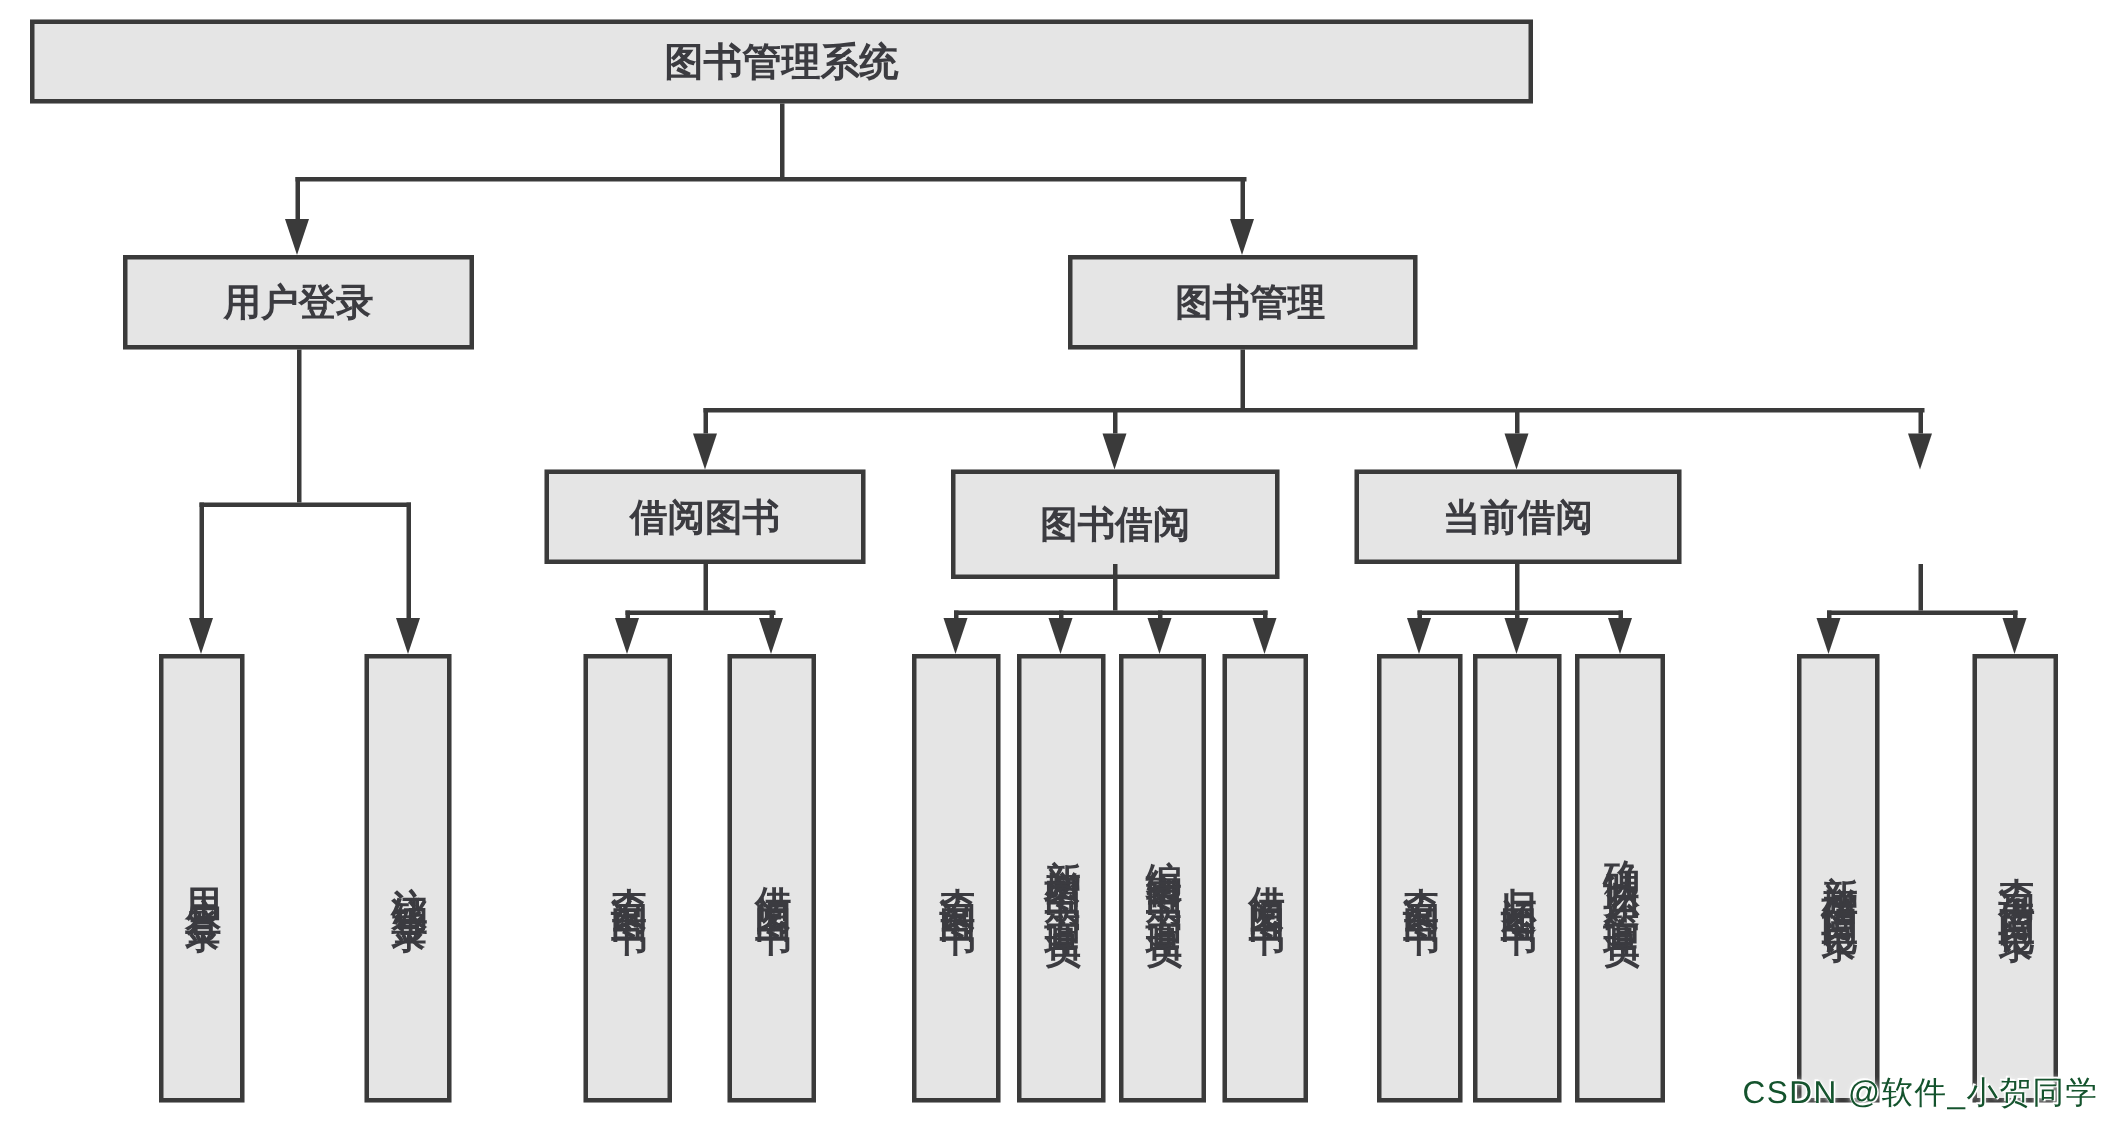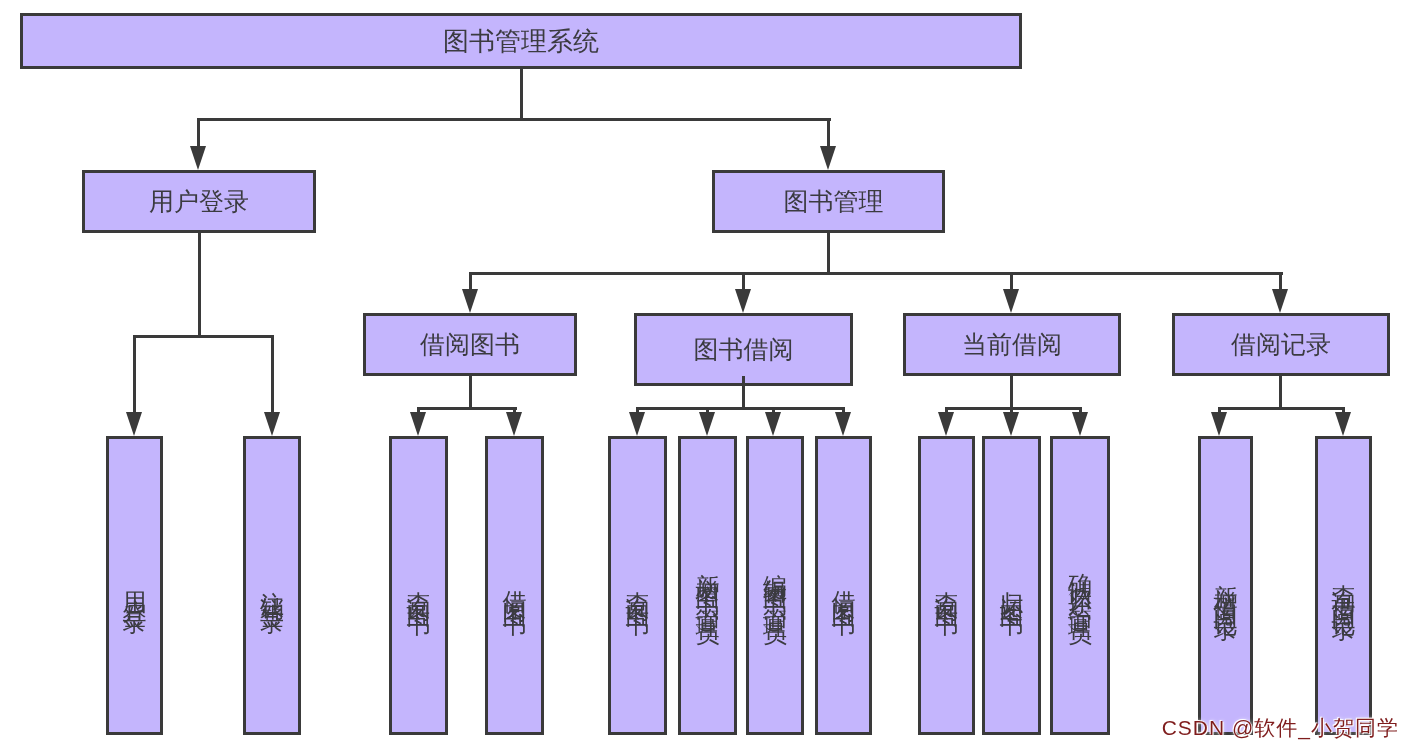--- a/index.html
+++ b/index.html
@@ -3,38 +3,38 @@
 <meta charset="utf-8">
 <style>
   :root{ --line:#3a3a3a; --text:#3b3b40; }
   html,body{margin:0;padding:0;background:#fff;}
   #canvas{
     position:relative;width:1405px;height:747px;background:#fff;overflow:hidden;
     font-family:"Liberation Sans",sans-serif;color:var(--text);
   }
   .box{
     position:absolute;box-sizing:border-box;border:3px solid var(--line);
-    background:#c4b5fd;display:flex;align-items:center;justify-content:center;
+    background:#e5e5e5;display:flex;align-items:center;justify-content:center;font-weight:bold;
   }
   .box.h1 span{font-size:26px;}
   .box.h2 span{font-size:25px;}
   .leaf span{
     writing-mode:vertical-rl;text-orientation:mixed;
     font-size:24px;letter-spacing:7px;line-height:1;white-space:nowrap;
   }
   .vl{position:absolute;width:3px;background:var(--line);}
   .hl{position:absolute;height:3px;background:var(--line);}
   .arrow{position:absolute;width:3px;background:var(--line);}
   .arrow::after{
     content:"";position:absolute;left:-7.5px;bottom:-24px;width:0;height:0;
     border-left:8px solid transparent;border-right:8px solid transparent;
     border-top:24px solid var(--line);
   }
   .watermark{
-    position:absolute;right:6px;bottom:5px;font-size:21px;color:#7f1d1d;
+    position:absolute;right:6px;bottom:5px;font-size:21px;color:#14532d;
     text-shadow:0 0 2px #fff,0 0 4px #fff,1px 1px 0 #fff,-1px -1px 0 #fff;
     letter-spacing:1px;
   }
 </style>
 </head>
 <body>
 
 <div id="canvas">
 
   <div class="box h1" style="left:20px;top:13px;width:1002px;height:56px;">
@@ -66,23 +66,20 @@
   <div class="arrow" style="left:1279px;top:272px;height:17px;"></div>
 
   <div class="box h2" style="left:363px;top:313px;width:214px;height:63px;">
     <span>借阅图书</span>
   </div>
   <div class="box h2" style="left:634px;top:313px;width:219px;height:73px;">
     <span>图书借阅</span>
   </div>
   <div class="box h2" style="left:903px;top:313px;width:218px;height:63px;">
     <span>当前借阅</span>
-  </div>
-  <div class="box h2" style="left:1172px;top:313px;width:218px;height:63px;">
-    <span>借阅记录</span>
   </div>
 
   <div class="vl" style="left:469px;top:376px;height:31px;"></div>
   <div class="hl" style="left:417px;top:407px;width:100px;"></div>
   <div class="arrow" style="left:417px;top:407px;height:5px;"></div>
   <div class="arrow" style="left:513px;top:407px;height:5px;"></div>
 
   <div class="vl" style="left:742px;top:376px;height:31px;"></div>
   <div class="hl" style="left:636px;top:407px;width:209px;"></div>
   <div class="arrow" style="left:636px;top:407px;height:5px;"></div>

